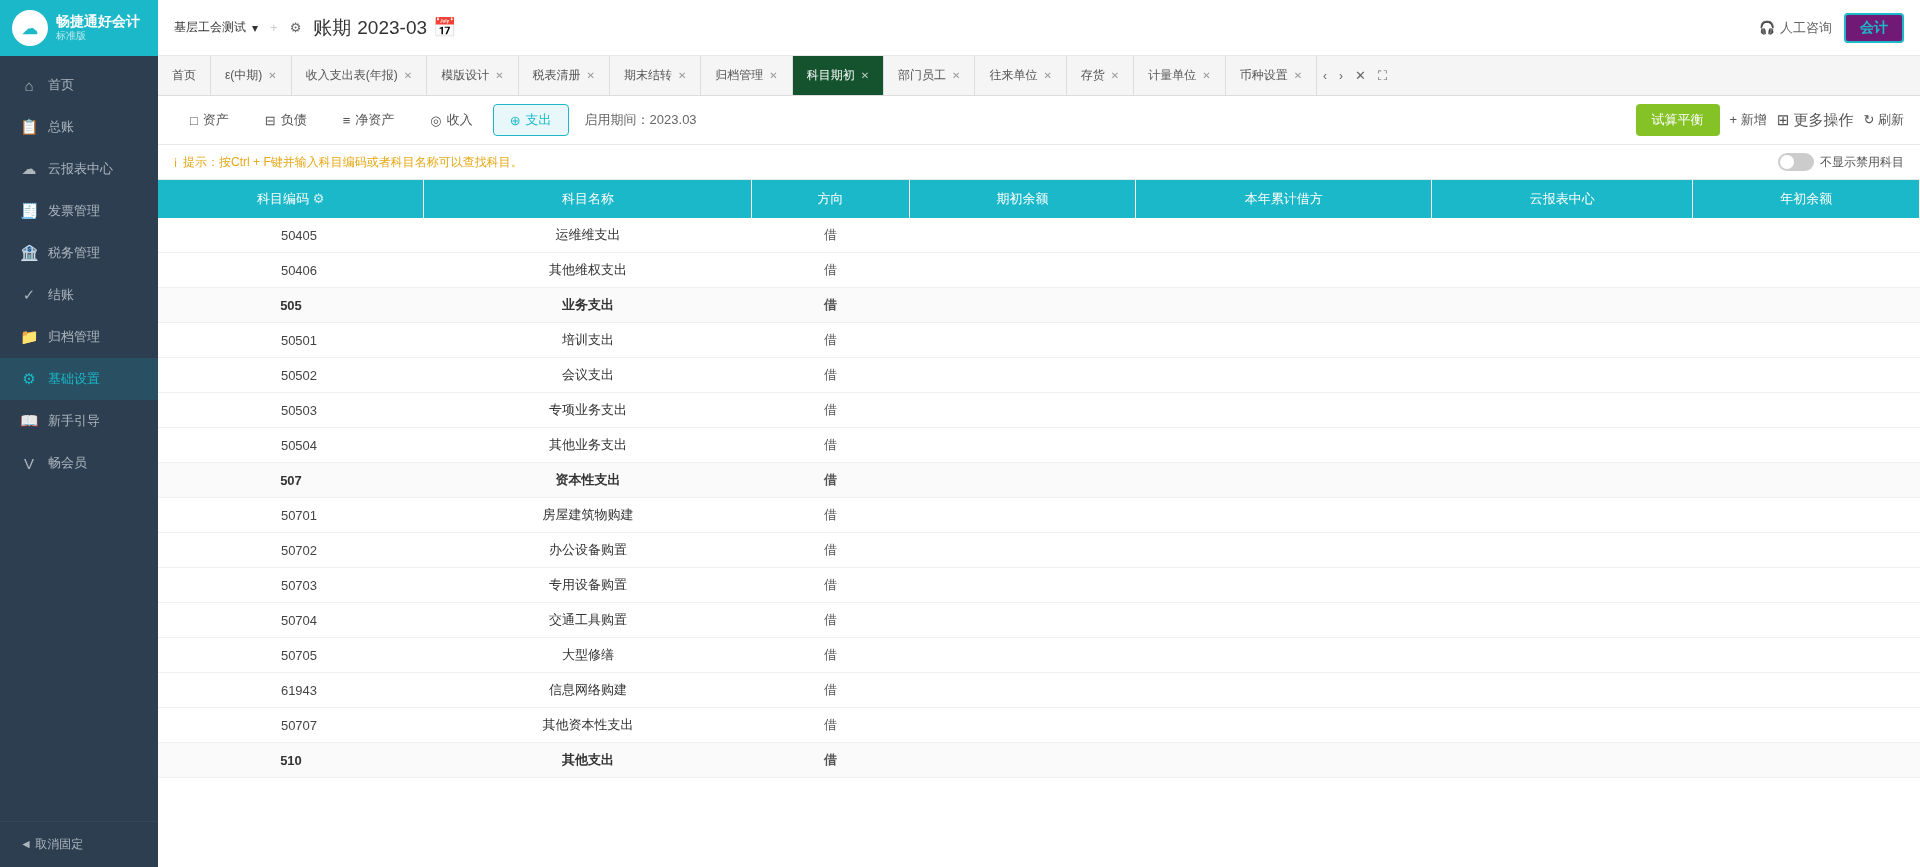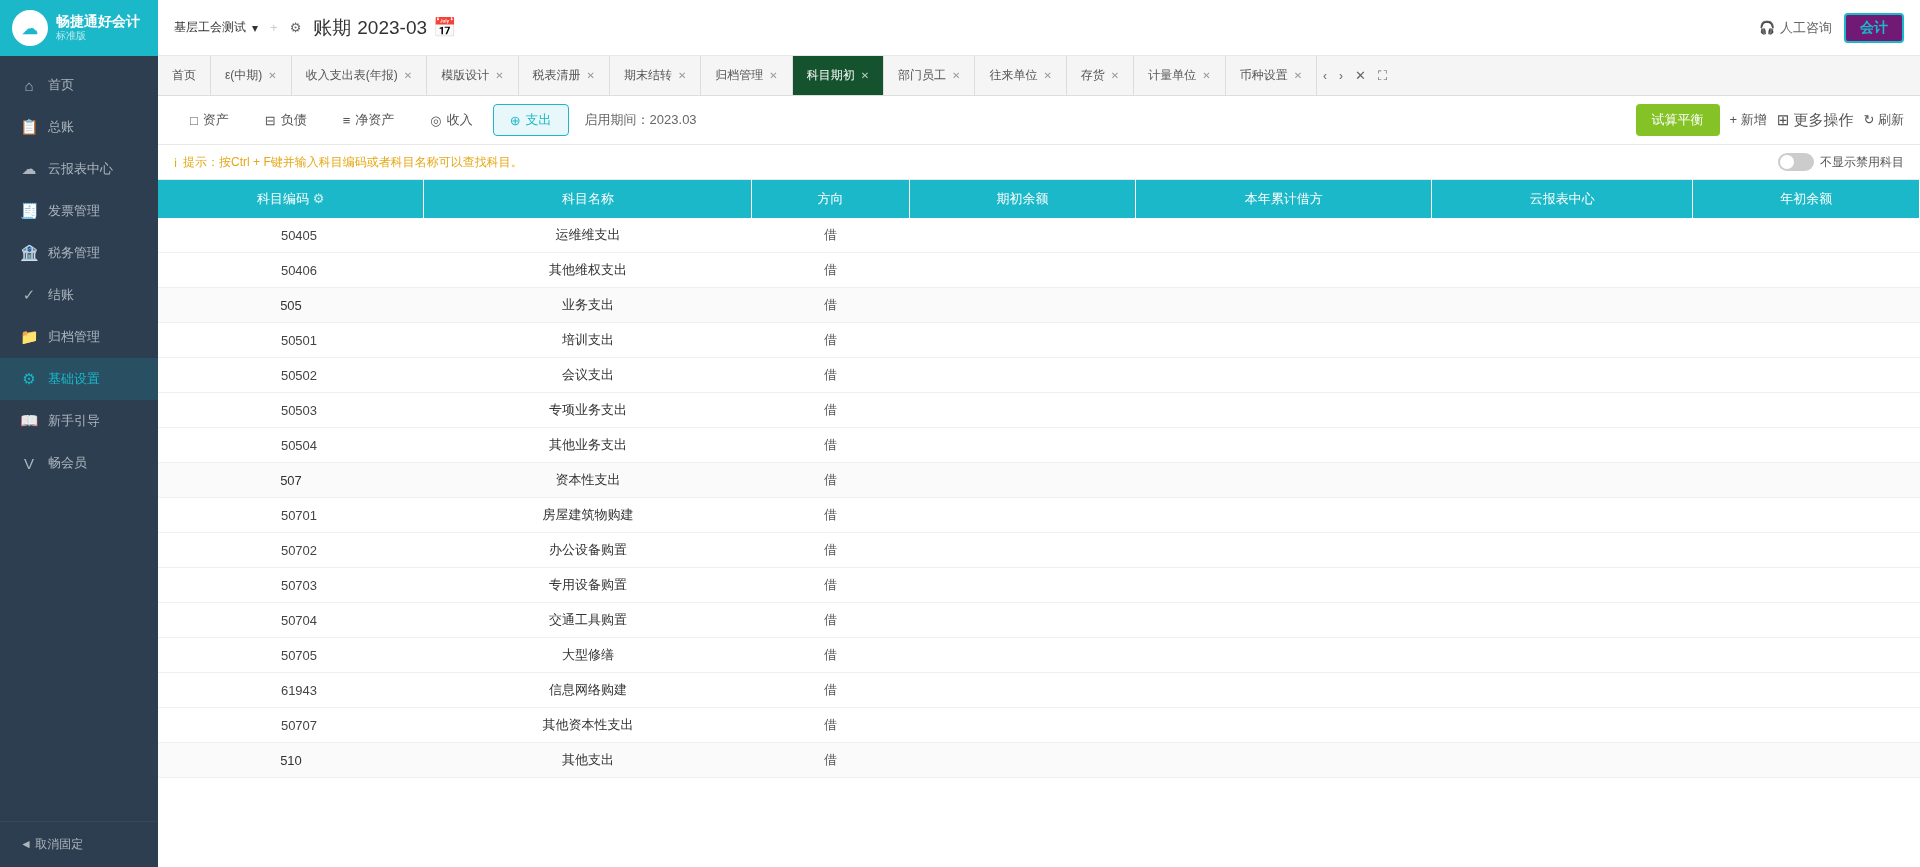--- a/index.html
+++ b/index.html
@@ -203,21 +203,21 @@
       position: sticky; top: 0; z-index: 2;
       border-right: 1px solid rgba(255,255,255,0.15);
     }
     thead th:first-child { text-align: center; }
     tbody tr { border-bottom: 1px solid #f0f0f0; }
     tbody td { padding: 8px 16px; color: #333; }
     .td-code { text-align: center; margin-left: 20px; }
     .td-name { text-align: center; }
     .td-dir { text-align: center; color: #555; }
     .td-num { text-align: right; }
-    .row-parent { font-weight: normal; background: #fafafa; }
+    .row-parent { font-weight: bold; background: #fafafa; }
     .row-parent td { }
     .row-child td.td-code { padding-left: 32px; color: #444; }
 
     
     .table-wrap::-webkit-scrollbar { width: 6px; }
     .table-wrap::-webkit-scrollbar-track { background: #f0f0f0; }
     .table-wrap::-webkit-scrollbar-thumb { background: #ccc; border-radius: 3px; }
 
     .gear-icon { cursor: pointer; color: rgba(255,255,255,0.8); font-size: 13px; }
   </style>

